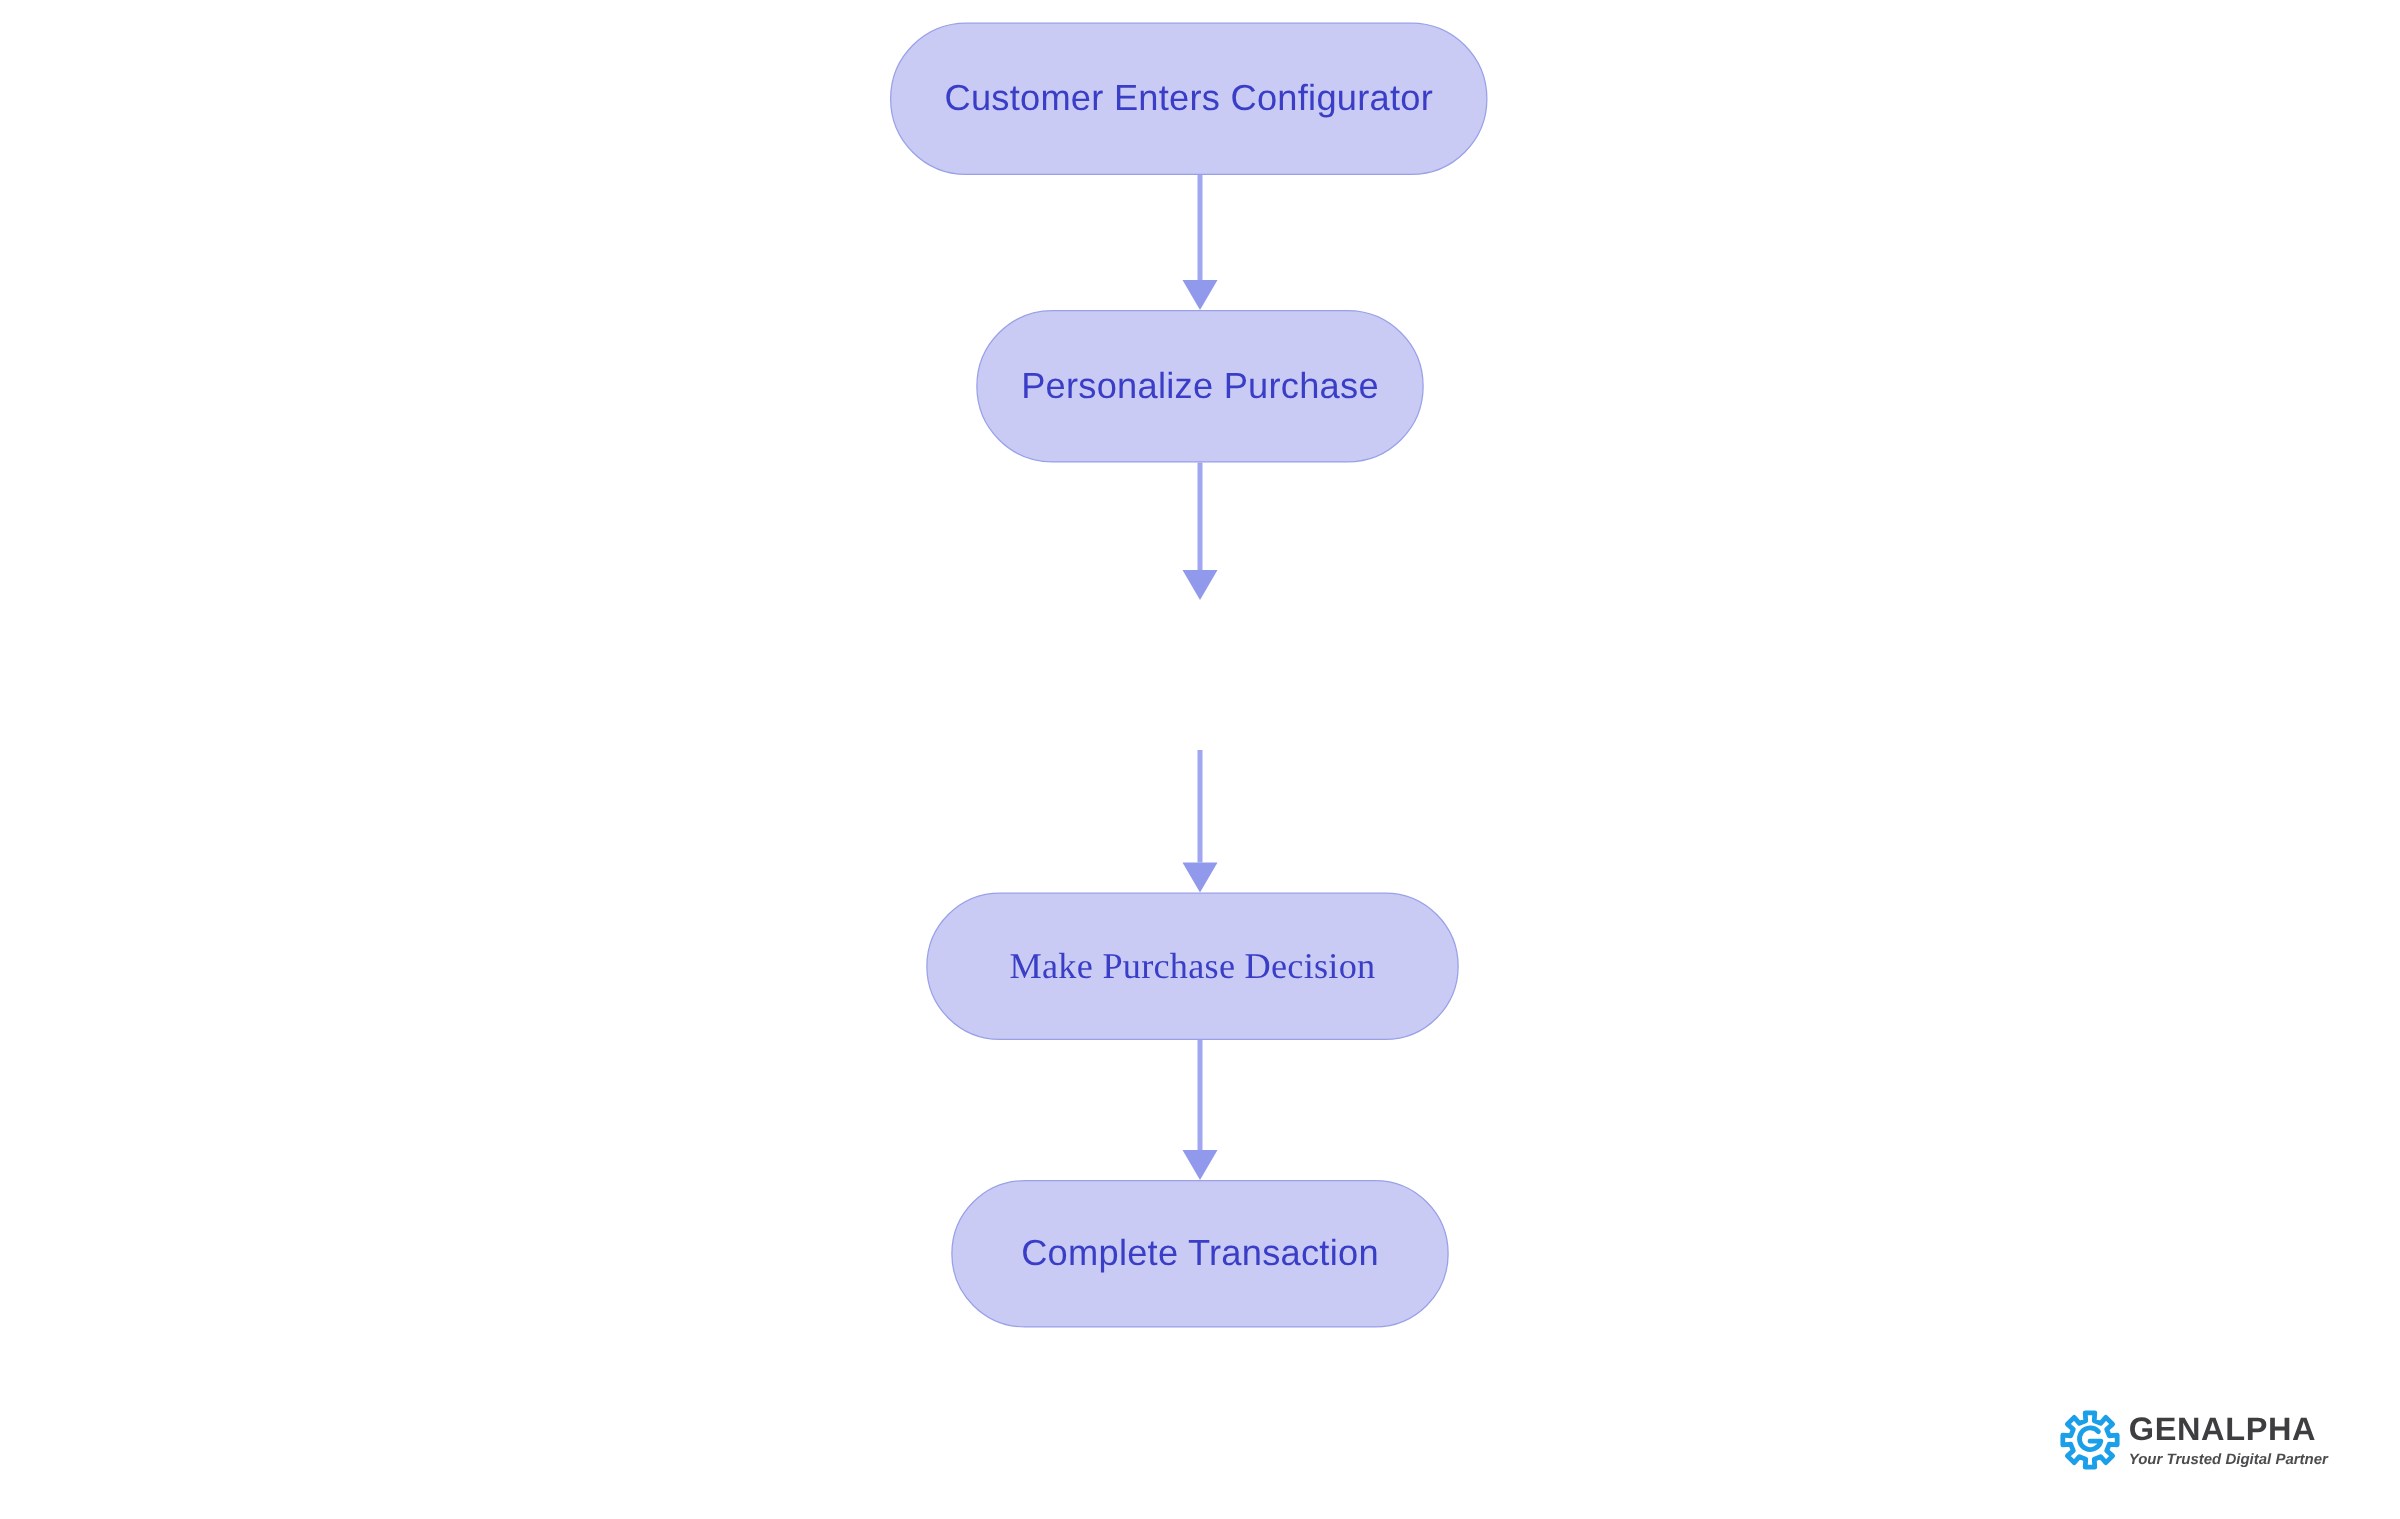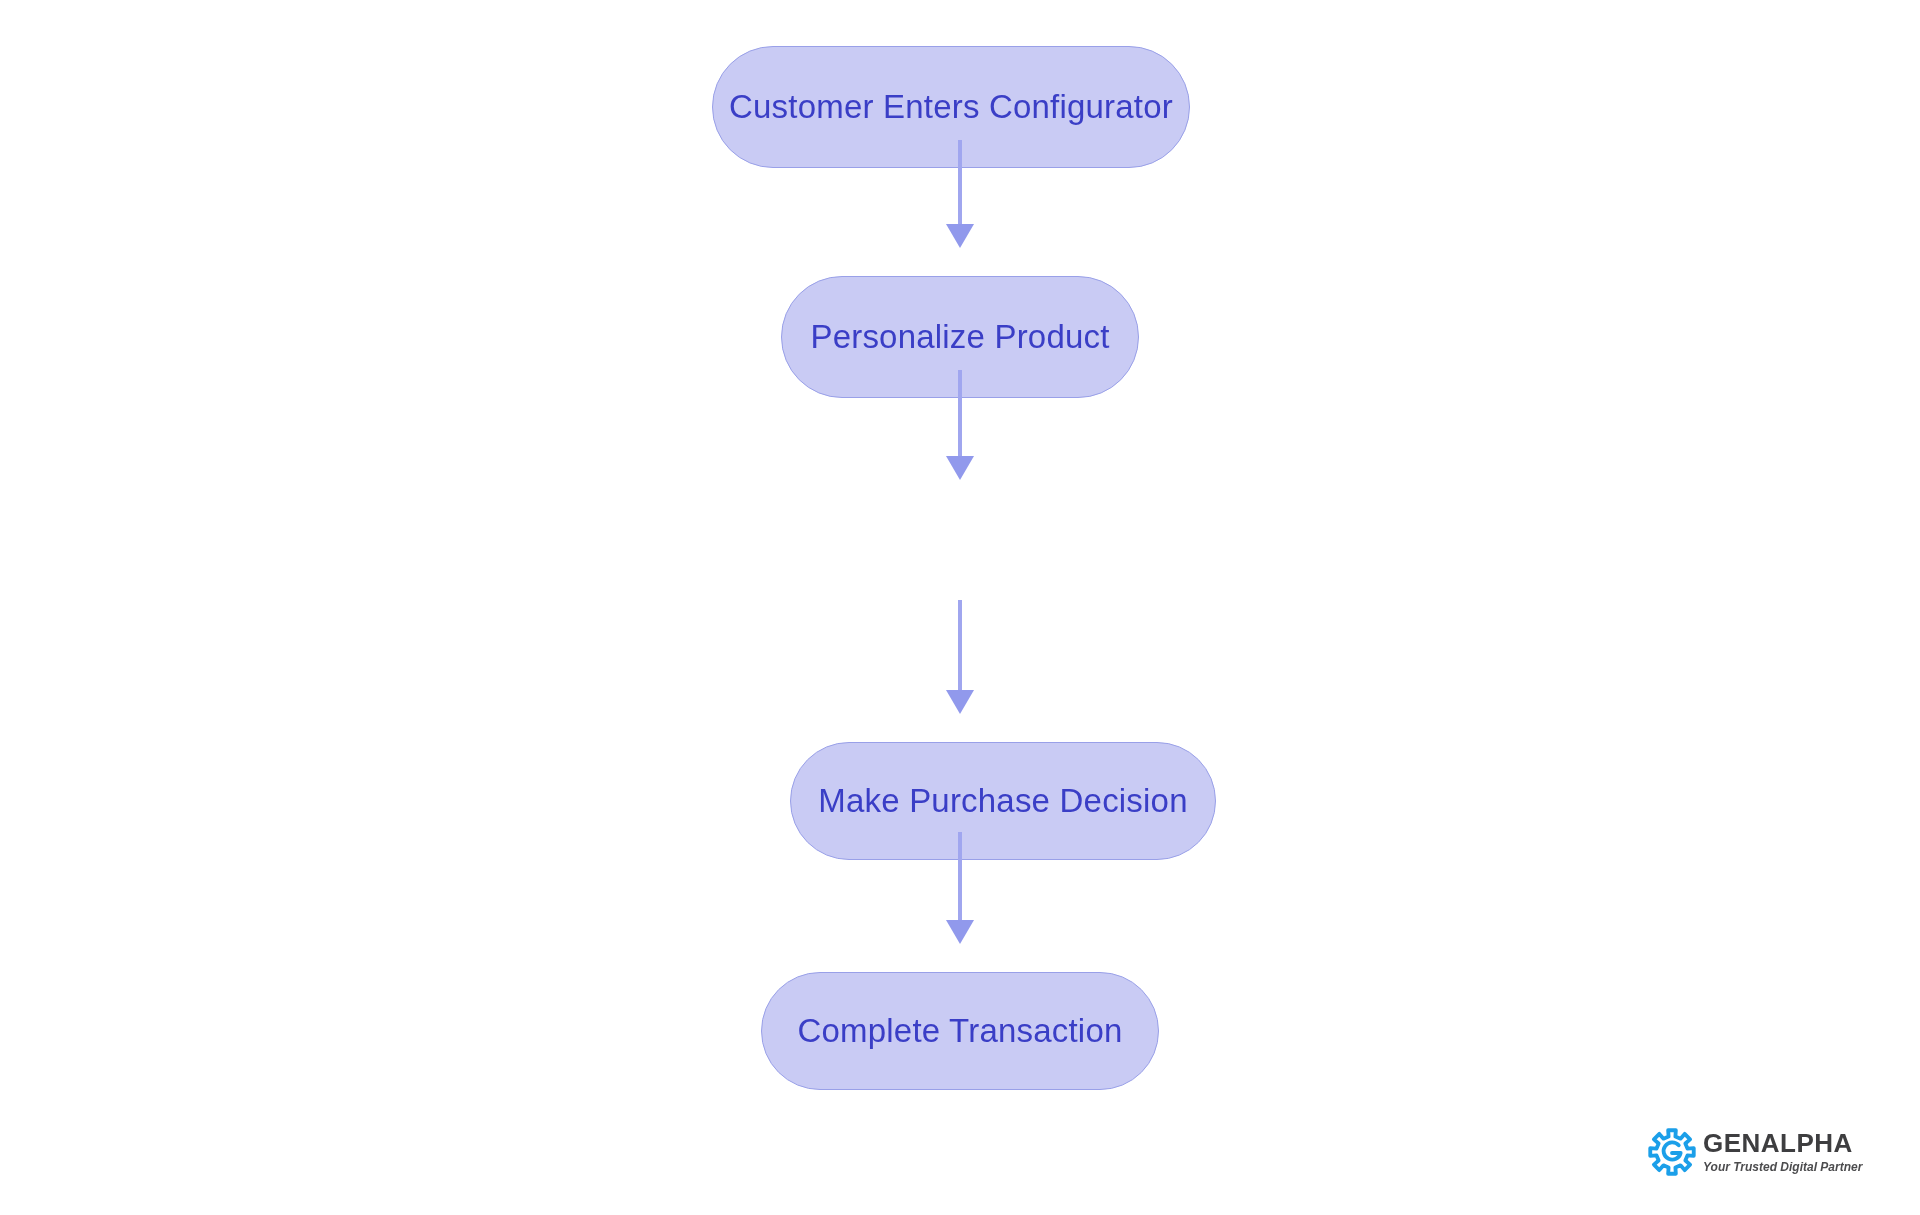--- a/index.html
+++ b/index.html
@@ -18,31 +18,30 @@
   
   .node {
     position: absolute;
     display: flex;
     align-items: center;
     justify-content: center;
     background: var(--node_fill, #c9cbf4);
     border: 1.5px solid var(--node_border, #99a0e8);
     border-radius: 62px;
     color: var(--node_text, #3a3ec6);
-    font-size: 33px;
+    font-size: 29px;
     letter-spacing: 0.2px;
     text-align: center;
     box-sizing: border-box;
     white-space: nowrap;
-    margin-top: 28px;
   }
   .n1 { left: 712px; top:  18px; width: 478px; height: 122px; }
   .n2 { left: 781px; top: 248px; width: 358px; height: 122px; }
   .n3 { left: 797px; top: 480px; width: 326px; height: 120px; }
-  .n4 { left: 790px; top: 714px; width: 426px; height: 118px; }
+  .n4 { left: 741px; top: 714px; width: 426px; height: 118px; font-family: Liberation Serif, serif; }
   .n5 { left: 761px; top: 944px; width: 398px; height: 118px; }
 
   
   .arrow {
     position: absolute;
     left: 946px;          
     width: 28px;
     display: flex;
     flex-direction: column;
     align-items: center;
@@ -98,21 +97,21 @@
   <div class="node n1">
     <span>Customer Enters Configurator</span>
   </div>
 
   <div class="arrow a1">
     <div class="arrow-line"></div>
     <div class="arrow-head"></div>
   </div>
 
   <div class="node n2">
-    <span>Personalize Product</span>
+    <span>Personalize Purchase</span>
   </div>
 
   <div class="arrow a2">
     <div class="arrow-line"></div>
     <div class="arrow-head"></div>
   </div>
 
 
   <div class="arrow a3">
     <div class="arrow-line"></div>

